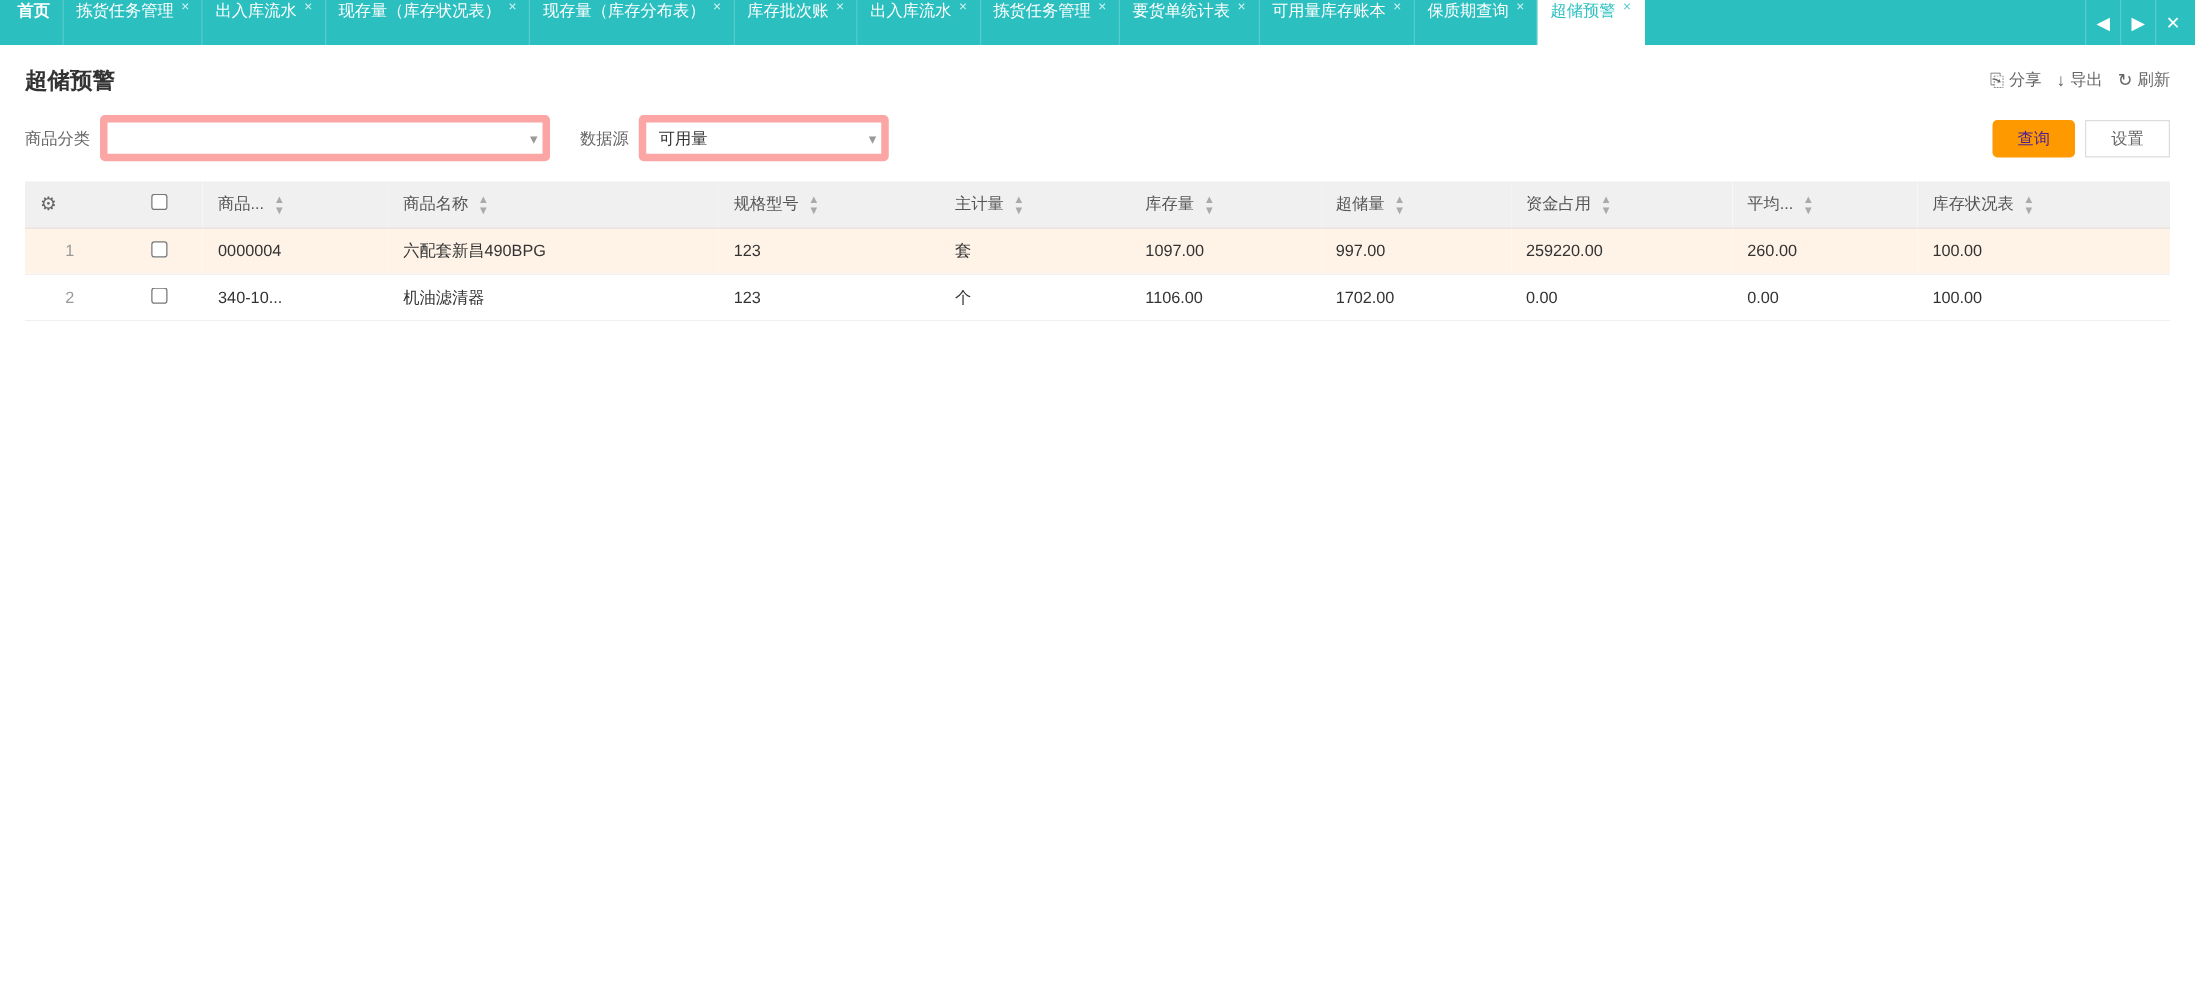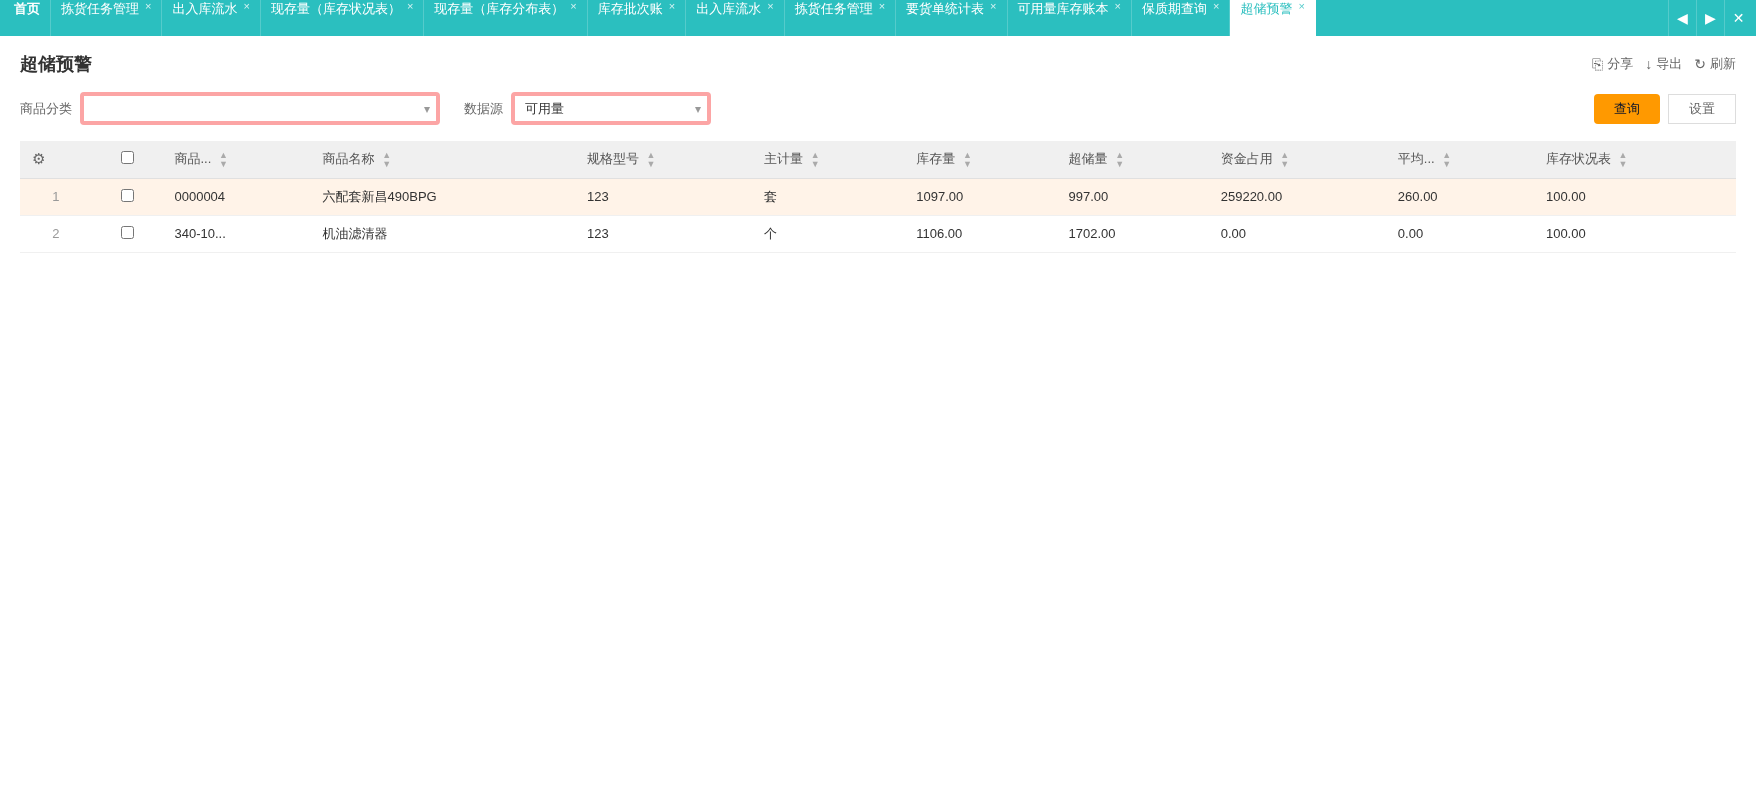--- a/index.html
+++ b/index.html
@@ -98,21 +98,21 @@
       display: flex;
       align-items: center;
       gap: 8px;
     }
     .filter-label {
       color: #666;
       font-size: 13px;
       white-space: nowrap;
     }
     .filter-select {
-      border: 4px solid #fca5a5;
+      border: 6px solid #fca5a5;
       border-radius: 4px;
       padding: 5px 30px 5px 10px;
       font-size: 13px;
       color: #333;
       background: #fff;
       appearance: none;
       -webkit-appearance: none;
       position: relative;
       min-width: 200px;
       cursor: pointer;
@@ -129,21 +129,21 @@
       color: #999;
       pointer-events: none;
       font-size: 12px;
     }
     .filter-select-wrap.wide .filter-select {
       min-width: 360px;
     }
 
     .btn-query {
       background: #f90;
-      color: #0f172a;
+      color: #4c1d95;
       border: none;
       border-radius: 4px;
       padding: 2px 20px;
       font-size: 13px;
       cursor: pointer;
       margin-left: auto;
     }
     .btn-settings {
       background: #fff;
       color: #666;

